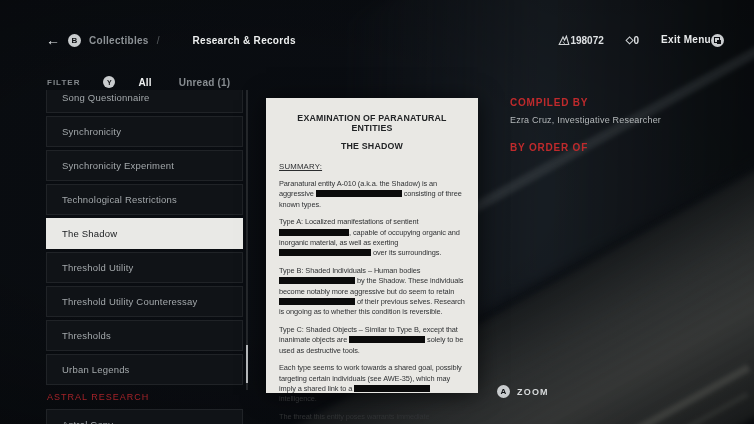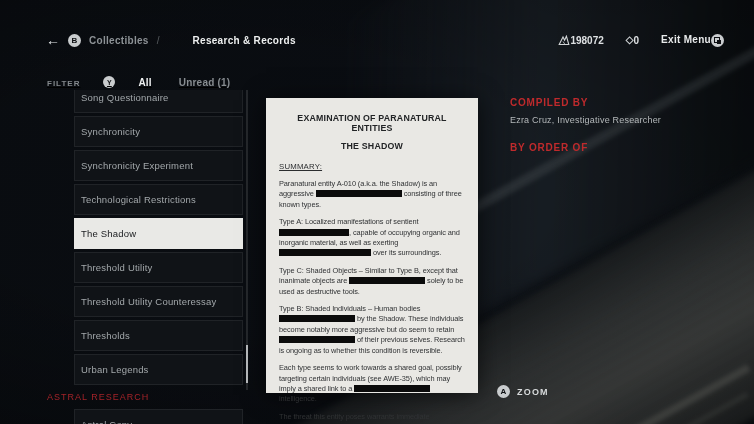--- a/index.html
+++ b/index.html
@@ -41,33 +41,33 @@
   .currency { display:flex; align-items:center; color:#dde0e2; font-size:10px; font-weight:bold; }
   .cur-icon { display:inline-flex; }
   .diamond-glyph { color:#cfd3d5; font-size:10px; line-height:10px; }
   .exit-group { display:flex; }
   .exit-label { color:#e8eaeb; font-size:10px; font-weight:bold; letter-spacing:0.3px; }
   .view-glyph { position:relative; width:7px; height:7px; }
   .view-glyph::before { content:""; position:absolute; left:0; top:0; width:4px; height:4px; border:1px solid #0d0f12; }
   .view-glyph::after { content:""; position:absolute; right:0; bottom:0; width:4px; height:4px; background:#0d0f12; }
 
   
-  .filter-row { position:absolute; left:47px; top:76px; display:flex; align-items:flex-end; gap:23px; z-index:5;text-decoration:underline; }
+  .filter-row { position:absolute; left:47px; top:76px; display:flex; align-items:center; gap:23px; z-index:5; }
   .filter-label { color:#83888c; font-size:8px; font-weight:bold; letter-spacing:1px; }
   .btn-circle.small { width:12px; height:12px; font-size:7px; }
   .filter-tab { font-size:10px; letter-spacing:0.2px; cursor:default; }
   .filter-tab.active { color:#f0f2f2; font-weight:bold; }
   .filter-tab.inactive { color:#878c90; font-weight:bold; margin-left:4px; }
 
   
   .list-viewport { position:absolute; left:46px; top:90px; width:197px; height:334px; overflow:hidden; z-index:4; }
   .list-inner { margin-top:-8px; }
   .list-item { height:31px; margin-bottom:3px; background:rgba(18,21,25,0.85);
     border:1px solid rgba(255,255,255,0.07); color:#a3a8ab; font-size:9.5px;
-    line-height:29px; padding-left:6px; letter-spacing:0.2px; cursor:default;margin-left:28px; }
+    line-height:29px; padding-left:15px; letter-spacing:0.2px; cursor:default; }
   .list-item.selected { background:#e9e9e6; border-color:#e9e9e6; color:#191b1e; }
   .list-section-header { color:#a32329; font-size:9px; font-weight:normal; letter-spacing:1px; margin:7px 0 7px 1px; }
   .scrollbar-track { position:absolute; left:246px; top:90px; width:2px; height:300px; background:#25282c; z-index:4; }
   .scrollbar-thumb { position:absolute; left:0; top:255px; width:2px; height:38px; background:#b8bbbd; }
 
   
   .doc { position:absolute; left:266px; top:98px; width:212px; height:295px; background:#e9e8e4;
     box-shadow:0 2px 22px rgba(0,0,0,0.6); padding:15px 13px 10px 13px; z-index:5; color:#2b2d2f; }
   .doc-title { text-align:center; font-size:8.8px; font-weight:bold; letter-spacing:0.2px; color:#222426; margin-bottom:8px; }
   .doc-subtitle { text-align:center; font-size:8.8px; font-weight:bold; letter-spacing:0.2px; color:#222426; margin-bottom:11px; }
@@ -154,22 +154,22 @@
     <div class="scrollbar-thumb"></div>
   </div>
 
   <div class="doc">
     <div class="doc-title">EXAMINATION OF PARANATURAL ENTITIES</div>
     <div class="doc-subtitle">THE SHADOW</div>
     <div class="doc-heading">SUMMARY:</div>
     <div class="doc-body" id="doc-body">
         <p>Paranatural entity A-010 (a.k.a. the Shadow) is an aggressive <span class="redact" style="width: 86px;"></span> consisting of three known types.</p>
         <p>Type A: Localized manifestations of sentient <span class="redact" style="width: 70px;"></span>, capable of occupying organic and inorganic material, as well as exerting <span class="redact" style="width: 92px;"></span> over its surroundings.</p>
+        <p>Type B: Shaded Individuals – Human bodies <span class="redact" style="width: 76px;"></span> by the Shadow. These individuals become notably more aggressive but do seem to retain <span class="redact" style="width: 76px;"></span> of their previous selves. Research is ongoing as to whether this condition is reversible.</p>
         <p>Type C: Shaded Objects – Similar to Type B, except that inanimate objects are <span class="redact" style="width: 76px;"></span> solely to be used as destructive tools.</p>
-        <p>Type B: Shaded Individuals – Human bodies <span class="redact" style="width: 76px;"></span> by the Shadow. These individuals become notably more aggressive but do seem to retain <span class="redact" style="width: 76px;"></span> of their previous selves. Research is ongoing as to whether this condition is reversible.</p>
         <p>Each type seems to work towards a shared goal, possibly targeting certain individuals (see AWE-35), which may imply a shared link to a <span class="redact" style="width: 76px;"></span> intelligence.</p>
         <p>The threat this entity poses warrants immediate exploration of offensive/defensive measures. The Investigations Sector is being outfitted with additional lighting sources, some internally powered, to prepare for the eventuality of an <span class="redact" style="width: 78px;"></span>.</p>
       </div>
   </div>
 
   <div class="meta">
     <div class="meta-label">COMPILED BY</div>
     <div class="meta-value">Ezra Cruz, Investigative Researcher</div>
     <div class="meta-gap"></div>
     <div class="meta-label">BY ORDER OF</div>

